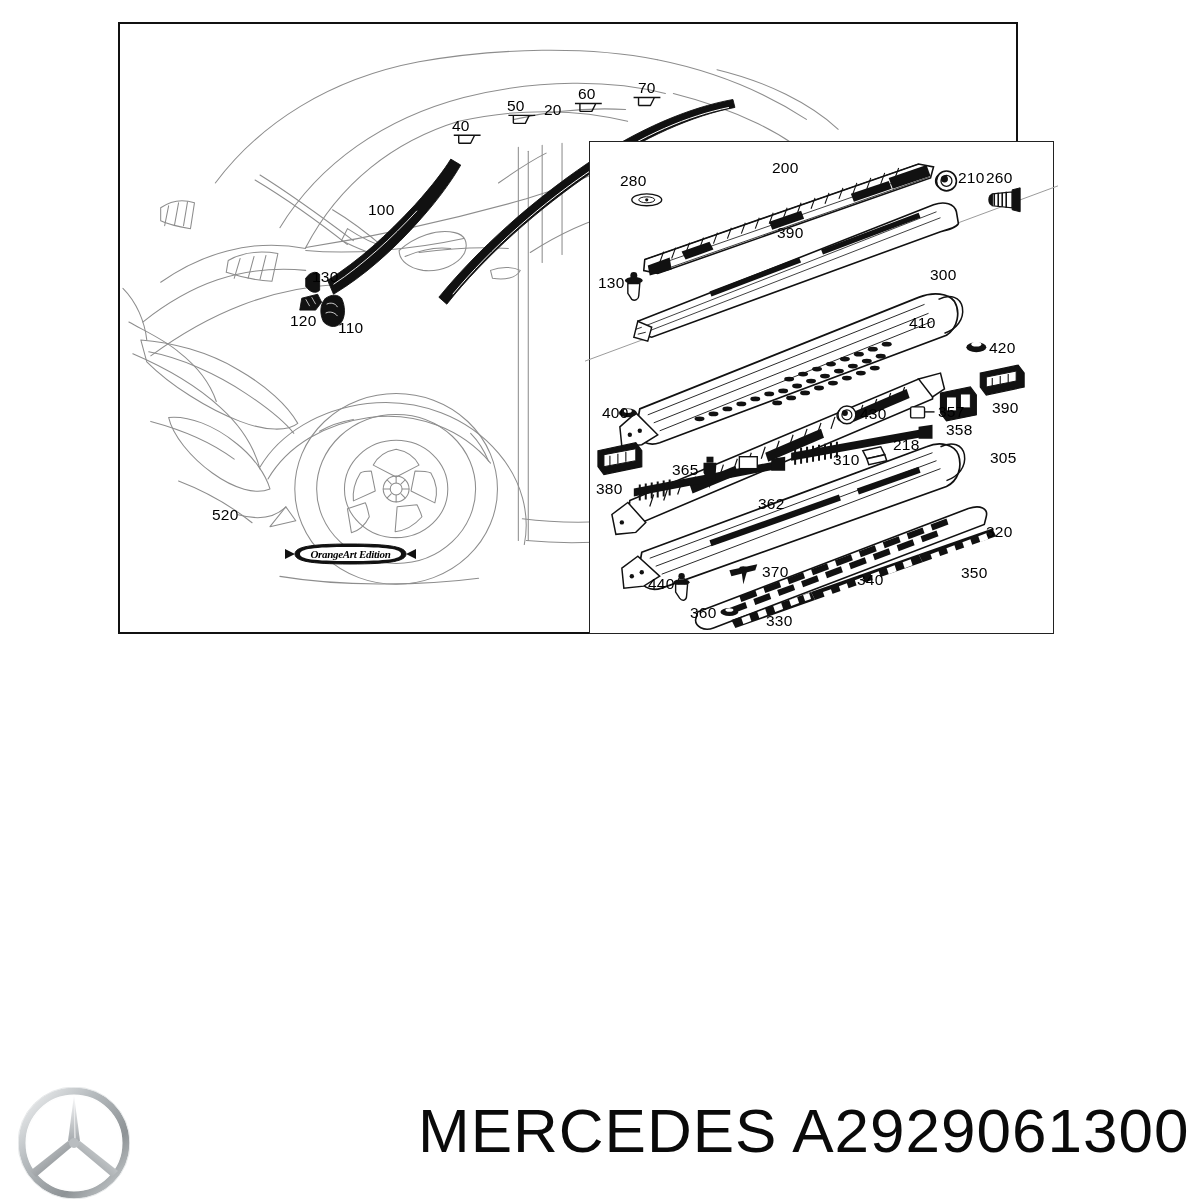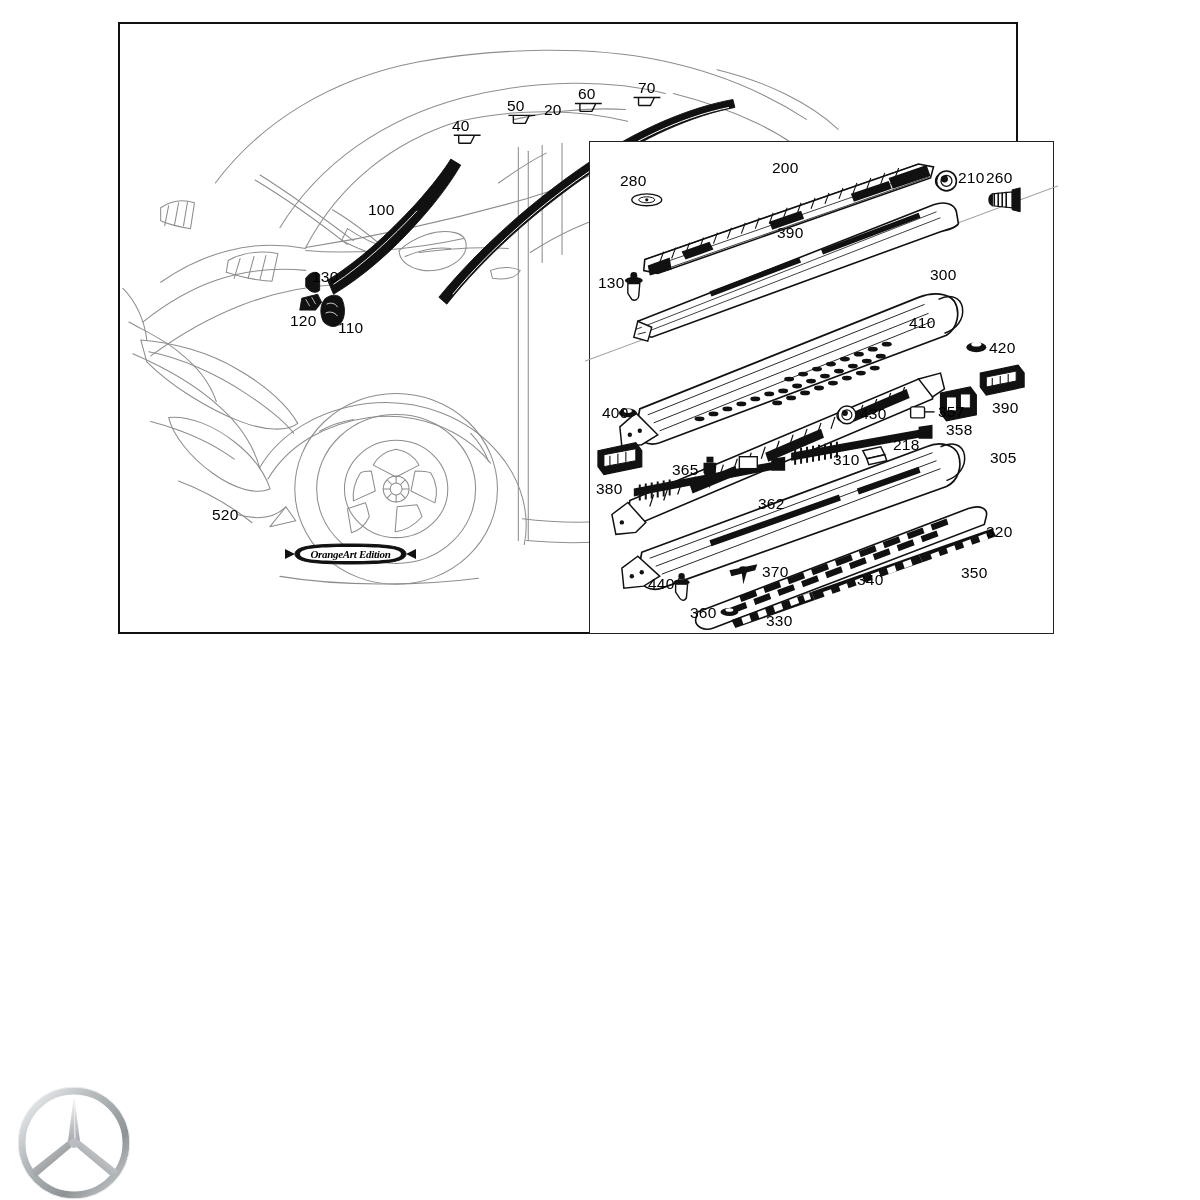--- a/index.html
+++ b/index.html
@@ -519,14 +519,15 @@
       <circle cx="56" cy="56" r="56" fill="none" stroke="#e8eaeb" stroke-width="1"></circle>
 
       <path d="M56 8 L62 54 L56 58 L50 54 Z" fill="url(#sg1)"></path>
       <path d="M56 58 L50 54 L12 84 L18 90 Z" fill="url(#sg2)"></path>
       <path d="M56 58 L62 54 L100 84 L94 90 Z" fill="url(#sg3)"></path>
       <path d="M56 8 L58 54 L56 58 Z" fill="#ffffff" opacity=".55"></path>
       <circle cx="56" cy="56" r="5" fill="#b9bdc0"></circle>
     </svg>
   </div>
 
+  <div class="footer-title">MERCEDES A2929061300</div>
 
 </div>
 
 </body></html>

